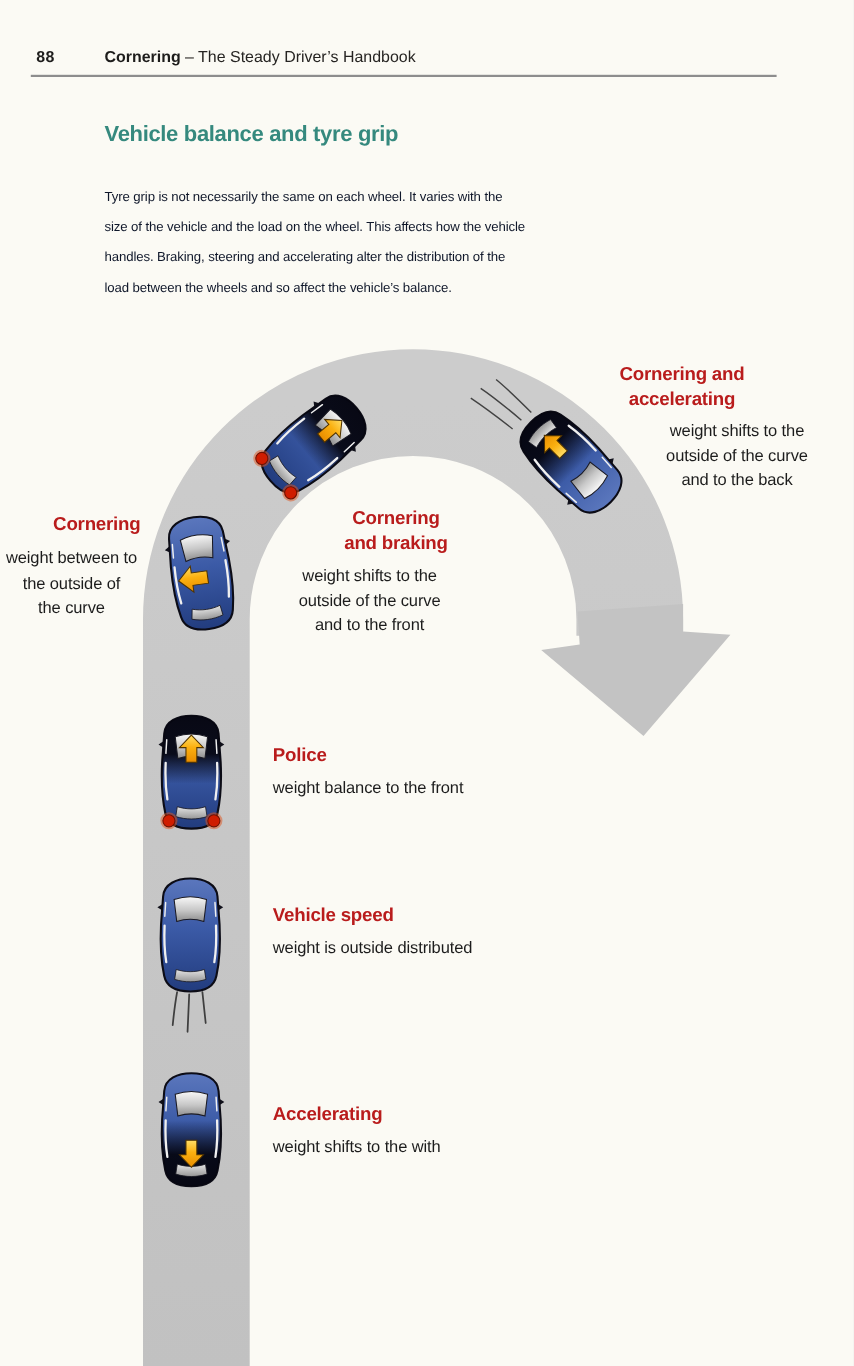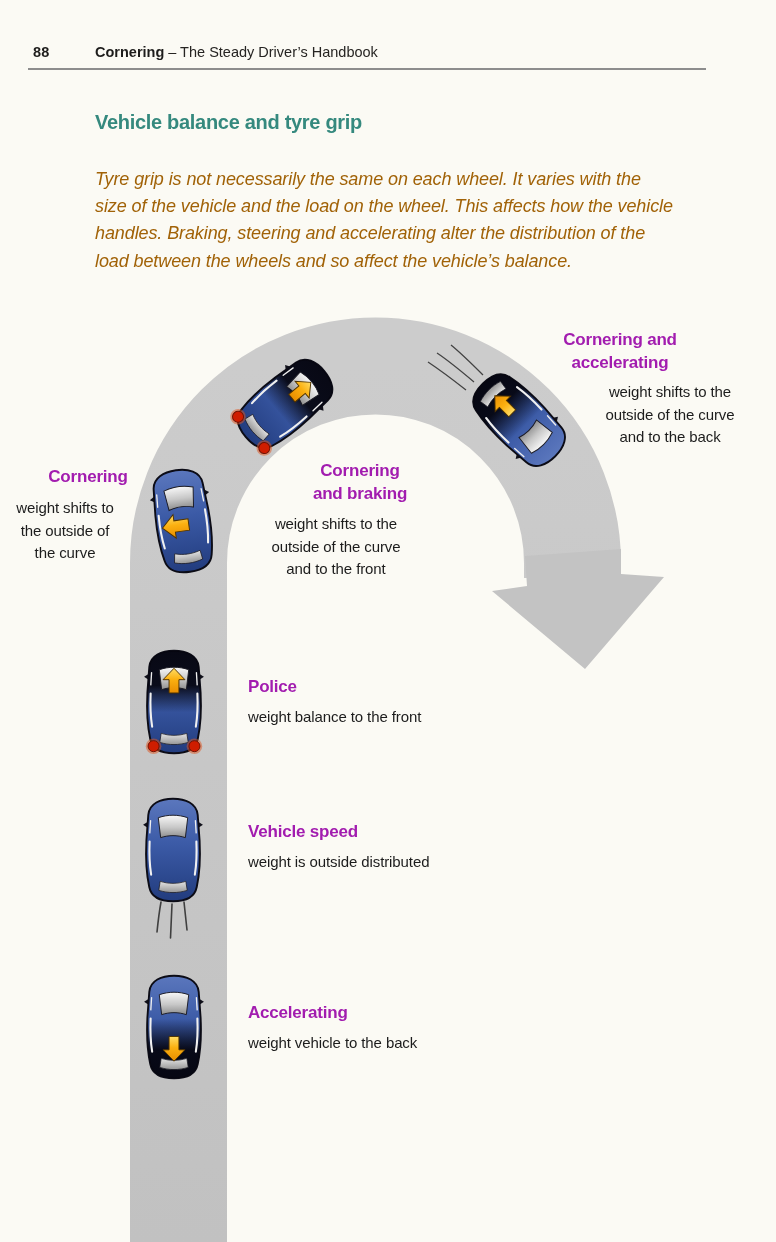--- a/index.html
+++ b/index.html
@@ -11,24 +11,24 @@
     padding-left:20px;
   }
   .abs{position:absolute;}
   .hdr-num{left:33px;top:44px;font-size:14.5px;font-weight:bold;letter-spacing:.2px;}
   .hdr-title{left:95px;top:44px;font-size:14.5px;}
   .hdr-title .bold{font-weight:bold;}
   .hdr-title .rest{font-weight:normal;margin-left:4px;color:#262422;}
   .hdr-rule{left:28px;top:68px;width:678px;height:2px;background:#8d8d8d;}
   .doc-title{left:95px;top:111px;font-size:20px;font-weight:bold;letter-spacing:-.3px;}
   .intro{
-    left:95px;top:166px;width:650px;font-size:18px;line-height:27.2px;
-    color:#a16207;white-space:pre-line;letter-spacing:-.1px;font-style:italic;
+    left:95px;top:166px;width:650px;font-size:12px;line-height:27.2px;
+    color:#0f172a;white-space:pre-line;letter-spacing:-.1px;
   }
-  .stage-title{font-weight:bold;font-size:17px;line-height:23px;white-space:pre-line;letter-spacing:-.2px;color:#a21caf;}
+  .stage-title{font-weight:bold;font-size:17px;line-height:23px;white-space:pre-line;letter-spacing:-.2px;color:#b91c1c;}
   .stage-desc{font-size:15px;line-height:22.5px;white-space:pre-line;letter-spacing:-.1px;color:#1c1c1c;}
   .tc{text-align:center;}
   svg{display:block;}
 </style>
 </head>
 <body>
 
 <div class="page">
 
   <div class="abs hdr-num">88</div>
@@ -163,32 +163,32 @@
     <use href="#carAccelerating" transform="translate(174 1027) scale(.95)"></use>
   </svg>
 
   <div class="abs stage-title tc" style="left:495px;top:328px;width:250px;">Cornering and
 accelerating</div>
   <div class="abs stage-desc tc" style="left:545px;top:381px;width:250px;">weight shifts to the
 outside of the curve
 and to the back</div>
 
   <div class="abs stage-title tc" style="left:28px;top:465px;width:120px;">Cornering</div>
-  <div class="abs stage-desc tc" style="left:0px;top:497px;width:130px;">weight shifts to
+  <div class="abs stage-desc tc" style="left:0px;top:497px;width:130px;">weight between to
 the outside of
 the curve</div>
 
   <div class="abs stage-title tc" style="left:260px;top:459px;width:200px;">Cornering
 and braking</div>
   <div class="abs stage-desc tc" style="left:246px;top:513px;width:180px;">weight shifts to the
 outside of the curve
 and to the front</div>
 
   <div class="abs stage-title" style="left:248px;top:675px;">Police</div>
   <div class="abs stage-desc" style="left:248px;top:706px;">weight balance to the front</div>
 
   <div class="abs stage-title" style="left:248px;top:820px;">Vehicle speed</div>
   <div class="abs stage-desc" style="left:248px;top:851px;">weight is outside distributed</div>
 
   <div class="abs stage-title" style="left:248px;top:1001px;">Accelerating</div>
-  <div class="abs stage-desc" style="left:248px;top:1032px;">weight vehicle to the back</div>
+  <div class="abs stage-desc" style="left:248px;top:1032px;">weight shifts to the with</div>
 
 </div>
 
 </body></html>

